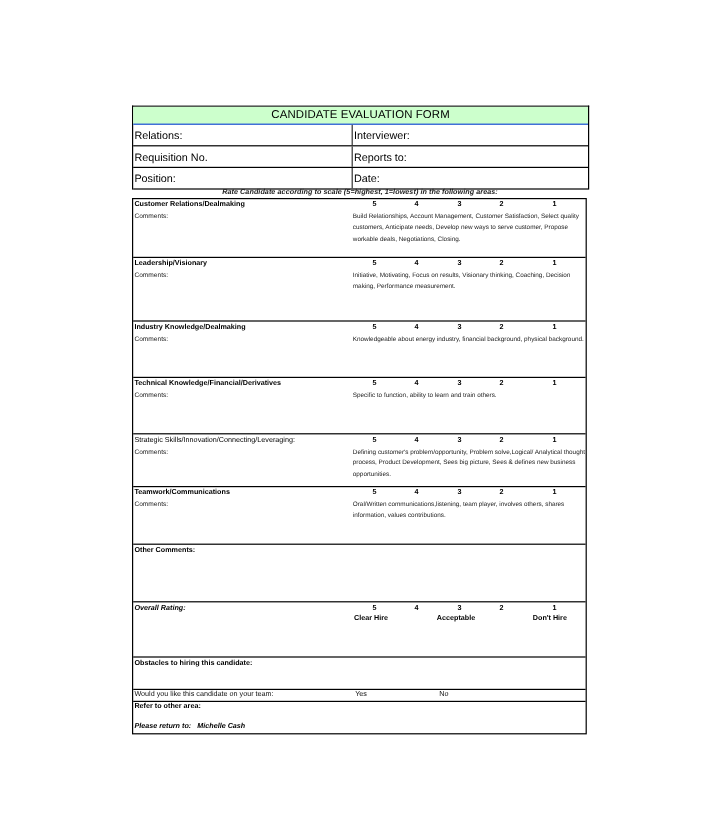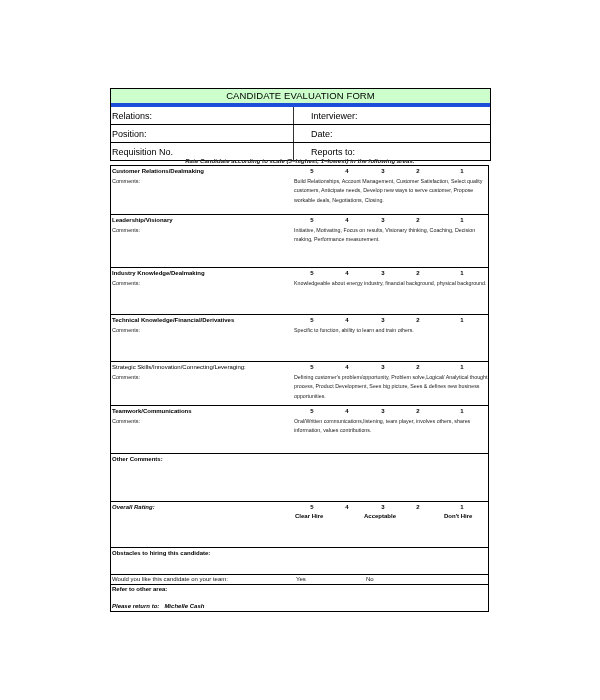--- a/index.html
+++ b/index.html
@@ -1,23 +1,23 @@
 <!DOCTYPE html>
 <html><head>
 <meta charset="utf-8">
 <style>
   html, body { margin:0; padding:0; background:#ffffff; }
   body { width:600px; height:700px; position:relative; font-family:"Liberation Sans", sans-serif; color:#000; overflow:hidden; }
   .abs { position:absolute; }
   .hdr-table { position:absolute; left:110px; top:88px; width:379px; border:1px solid #000; border-bottom:none; }
-  .hdr-title { height:14px; background:#ccffcc; border-bottom:4px solid #1d4ed8; text-align:center; font-size:9.5px; line-height:14px; letter-spacing:0.1px; }
+  .hdr-title { height:14px; background:#ccffcc; border-bottom:1px solid #1d4ed8; text-align:center; font-size:9.5px; line-height:14px; letter-spacing:0.1px; }
   .hdr-row { display:flex; height:17px; border-bottom:1px solid #000; font-size:9px; line-height:18px; }
   .hdr-cell { box-sizing:border-box; padding-left:1px; white-space:nowrap; }
   .hdr-cell.left { width:183px; border-right:1.5px solid #333; }
-  .hdr-cell.right { flex:1; padding-left:1px;margin-left:16px; }
+  .hdr-cell.right { flex:1; padding-left:1px; }
   .rate-line { position:absolute; left:110px; top:157px; width:380px; text-align:center; font-size:6px; font-style:italic; font-weight:bold; line-height:8px; color:#222; letter-spacing:0.05px; }
   .body-box { position:absolute; left:110px; top:165px; width:379px; height:447px; border:1px solid #000; border-left-width:1px; border-right-width:1.5px; border-bottom-width:1.5px; box-sizing:border-box; }
   .sec { position:absolute; left:0; width:100%; box-sizing:border-box; }
   .sec.bt { border-top:1px solid #000; }
   .sec-title { position:absolute; left:1px; top:1px; font-size:6px; font-weight:bold; line-height:8px; white-space:nowrap; }
   .sec-title.italic { font-style:italic; }
   .sec-comments { position:absolute; left:1px; top:11px; font-size:5.5px; line-height:8px; color:#222; }
   .scale { position:absolute; top:1px; font-size:6px; font-weight:bold; line-height:8px; width:10px; text-align:center; }
   .desc { position:absolute; left:183px; top:11px; width:195px; font-size:5.3px; line-height:9.3px; color:#222; }
   .rating-label { position:absolute; top:10px; font-size:6px; font-weight:bold; line-height:8px; white-space:nowrap; }
@@ -26,26 +26,26 @@
 </head>
 <body>
 
 <div class="hdr-table">
   <div class="hdr-title">CANDIDATE EVALUATION FORM</div>
   <div class="hdr-row">
     <div class="hdr-cell left">Relations:</div>
     <div class="hdr-cell right">Interviewer:</div>
   </div>
   <div class="hdr-row">
+    <div class="hdr-cell left">Requisition No.</div>
+    <div class="hdr-cell right">Reports to:</div>
+  </div>
+  <div class="hdr-row">
     <div class="hdr-cell left">Position:</div>
     <div class="hdr-cell right">Date:</div>
-  </div>
-  <div class="hdr-row">
-    <div class="hdr-cell left">Requisition No.</div>
-    <div class="hdr-cell right">Reports to:</div>
   </div>
 </div>
 
 <div class="rate-line">Rate Candidate according to scale (5=highest, 1=lowest) in the following areas:</div>
 
 <div class="body-box">
 
   <div class="sec" style="top:0;height:48px;">
     <div class="sec-title">Customer Relations/Dealmaking</div>
     <div class="sec-comments">Comments:</div>

